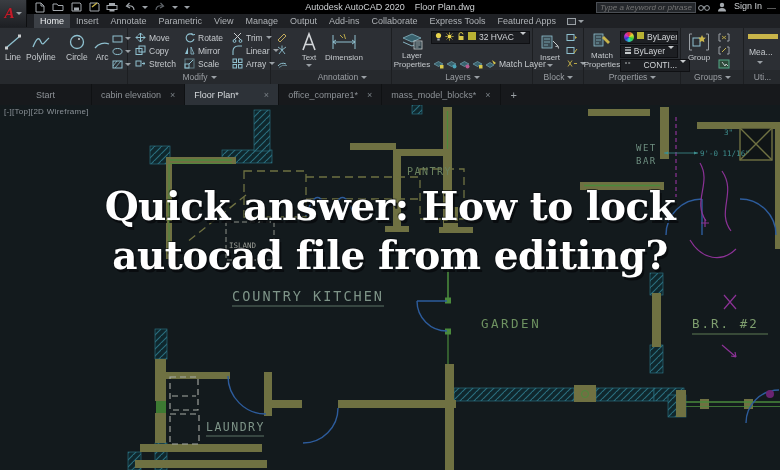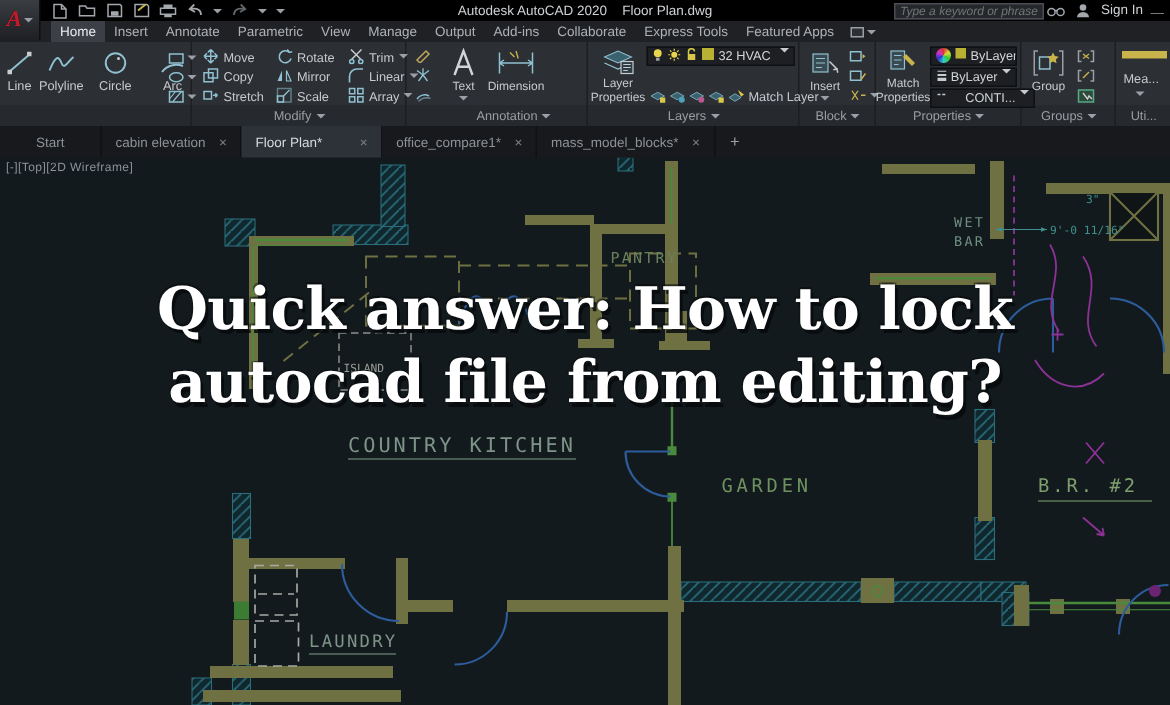--- a/index.html
+++ b/index.html
@@ -62,21 +62,21 @@
   .colorwheel{width:10px;height:10px;border-radius:50%;flex:none;
     background:conic-gradient(#d33,#dd3,#3c3,#3cc,#33c,#c3c,#d33)}
   .bigbtn{position:absolute;display:flex;flex-direction:column;align-items:center;
     font-size:8px;color:#c6cace;line-height:8.5px;text-align:center}
   .bigbtn svg{margin-bottom:2px}
 
   
   .filetabs{position:absolute;top:84px;left:0;right:0;height:21px;background:#17191c;
     display:flex;align-items:stretch;font-size:9px;color:#8d9297;z-index:3}
   .ftab{display:flex;align-items:center;padding:0 9px;gap:9px;border-right:1px solid #0f1113;white-space:nowrap}
-  .ftab.start{padding:0 24px}
+  .ftab.start{padding:0 36px}
   .ftab.active{background:#2d3238;color:#d6dadd}
   .ftab .x{color:#7a8086;font-size:9px}
   .ftab-plus{display:flex;align-items:center;padding:0 10px;color:#9aa0a5;font-size:11px}
 
   
   .canvas{position:absolute;top:105px;left:0;width:780px;height:365px;background:#131a1d;overflow:hidden}
   .vpctl{position:absolute;top:2px;left:4px;font-size:8px;color:#8b9298;z-index:3;letter-spacing:.3px}
   .plan{position:absolute;inset:0}
   .cadtext{font-family:"DejaVu Sans Mono",monospace}
 
@@ -204,21 +204,21 @@
             </svg>
           <span>Polyline</span>
         </div>
         <div class="tbtn" style="left:66px;top:4px">
           <svg width="18" height="18">
               <circle cx="9" cy="9" r="6.5" fill="none" stroke="#8fc1d0" stroke-width="1.3"></circle>
               <circle cx="11" cy="6" r="1" fill="#c8ccce"></circle>
             </svg>
           <span>Circle</span>
         </div>
-        <div class="tbtn" style="left:106px;top:4px">
+        <div class="tbtn" style="left:93px;top:4px">
           <svg width="18" height="18">
               <path d="M2,15 A12,12 0 0 1 16,11" fill="none" stroke="#8fc1d0" stroke-width="1.3"></path>
             </svg>
           <span>Arc</span>
         </div>
         <div class="minicol" style="left:112px;top:4px">
           <span class="mini">
               <svg width="11" height="9">
                 <rect x="1" y="2" width="9" height="6" fill="none" stroke="#8fc1d0"></rect>
               </svg>

